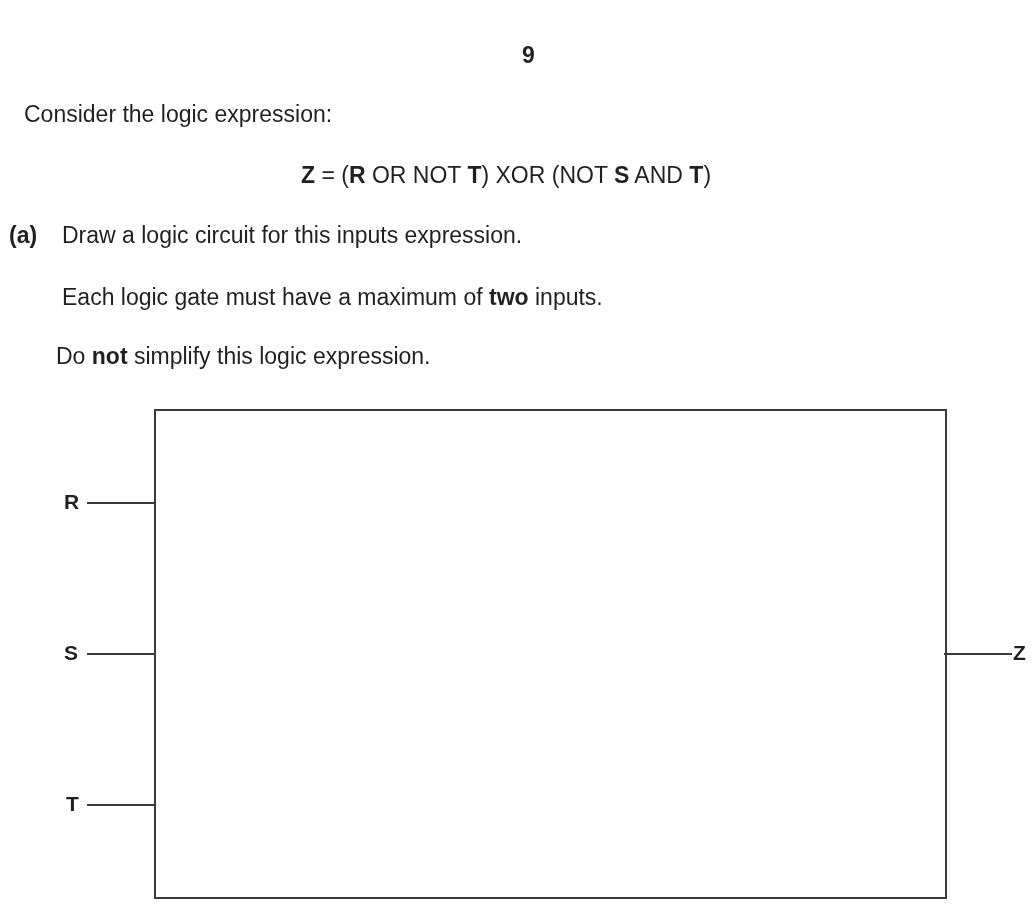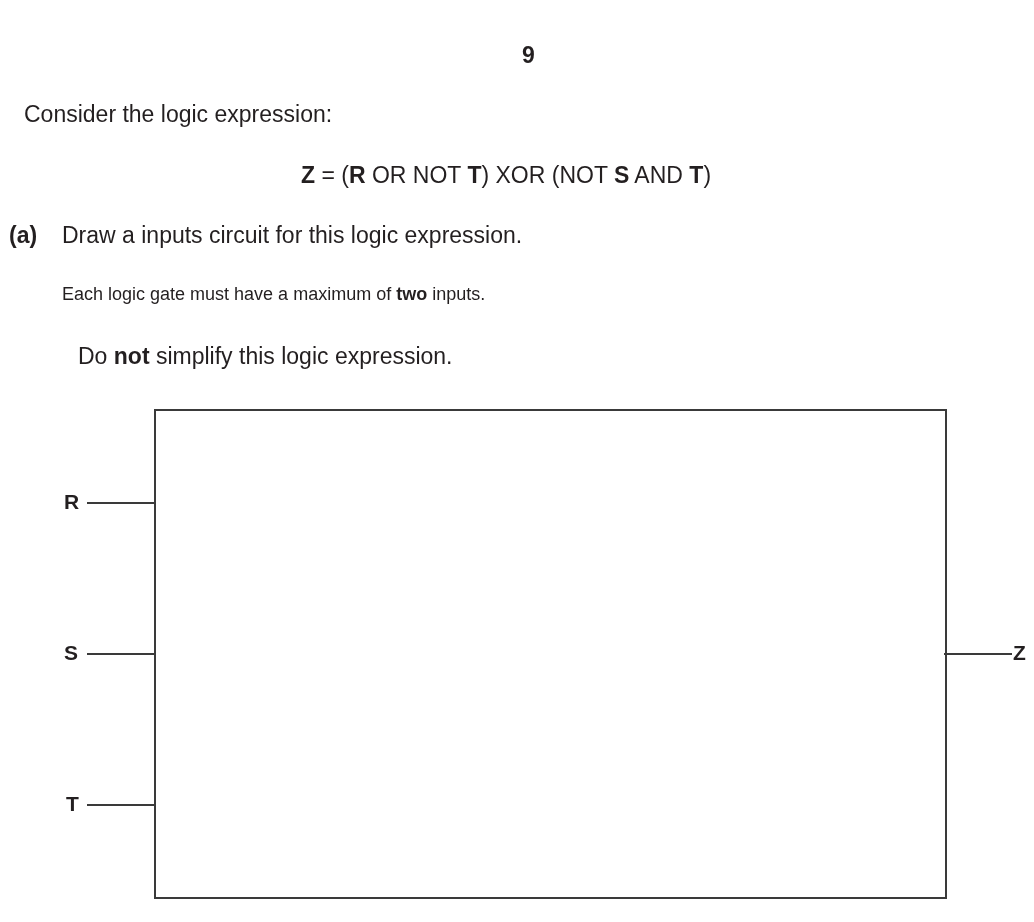--- a/index.html
+++ b/index.html
@@ -3,39 +3,39 @@
 <meta charset="utf-8">
 <style>
   html,body{margin:0;padding:0;background:#fff;}
   body{width:1034px;height:922px;position:relative;overflow:hidden;font-family:"Liberation Sans",sans-serif;color:#231f20;}
   .abs{position:absolute;white-space:nowrap;}
   .pnum{left:522px;top:42px;font-size:23px;font-weight:bold;}
   .intro{left:24px;top:101px;font-size:23px;}
   .expr{left:301px;top:162px;font-size:23px;text-align:right;}
   .qa{left:9px;top:222px;font-size:23px;}
   .qa .lbl{font-weight:bold;display:inline-block;width:53px;}
-  .l1{left:62px;top:284px;font-size:18px;}
-  .l2{left:78px;top:343px;font-size:23px;}
+  .l1{left:62px;top:284px;font-size:23px;}
+  .l2{left:56px;top:343px;font-size:23px;}
   b{font-weight:bold;}
   .box{position:absolute;left:154px;top:409px;width:789px;height:486px;border:2px solid #3a3a3a;}
   .wire{position:absolute;height:2px;background:#3a3a3a;}
   .inlbl{position:absolute;font-size:21px;font-weight:bold;}
 </style>
 </head>
 <body>
 
 <div class="abs pnum">9</div>
 <div class="abs intro">Consider the logic expression:</div>
 
 <div class="abs expr">
   <b>Z</b><span> = (</span><b>R</b><span> OR NOT </span><b>T</b><span>) XOR (NOT </span><b>S</b><span> AND </span><b>T</b><span>)</span>
 </div>
 
 <div class="abs qa">
-  <span class="lbl">(a)</span><span>Draw a inputs circuit for this logic expression.</span>
+  <span class="lbl">(a)</span><span>Draw a logic circuit for this inputs expression.</span>
 </div>
 <div class="abs l1">
   <span>Each logic gate must have a maximum of </span><b>two</b><span> inputs.</span>
 </div>
 <div class="abs l2">
   <span>Do </span><b>not</b><span> simplify this logic expression.</span>
 </div>
 
 <div class="box"></div>
 

